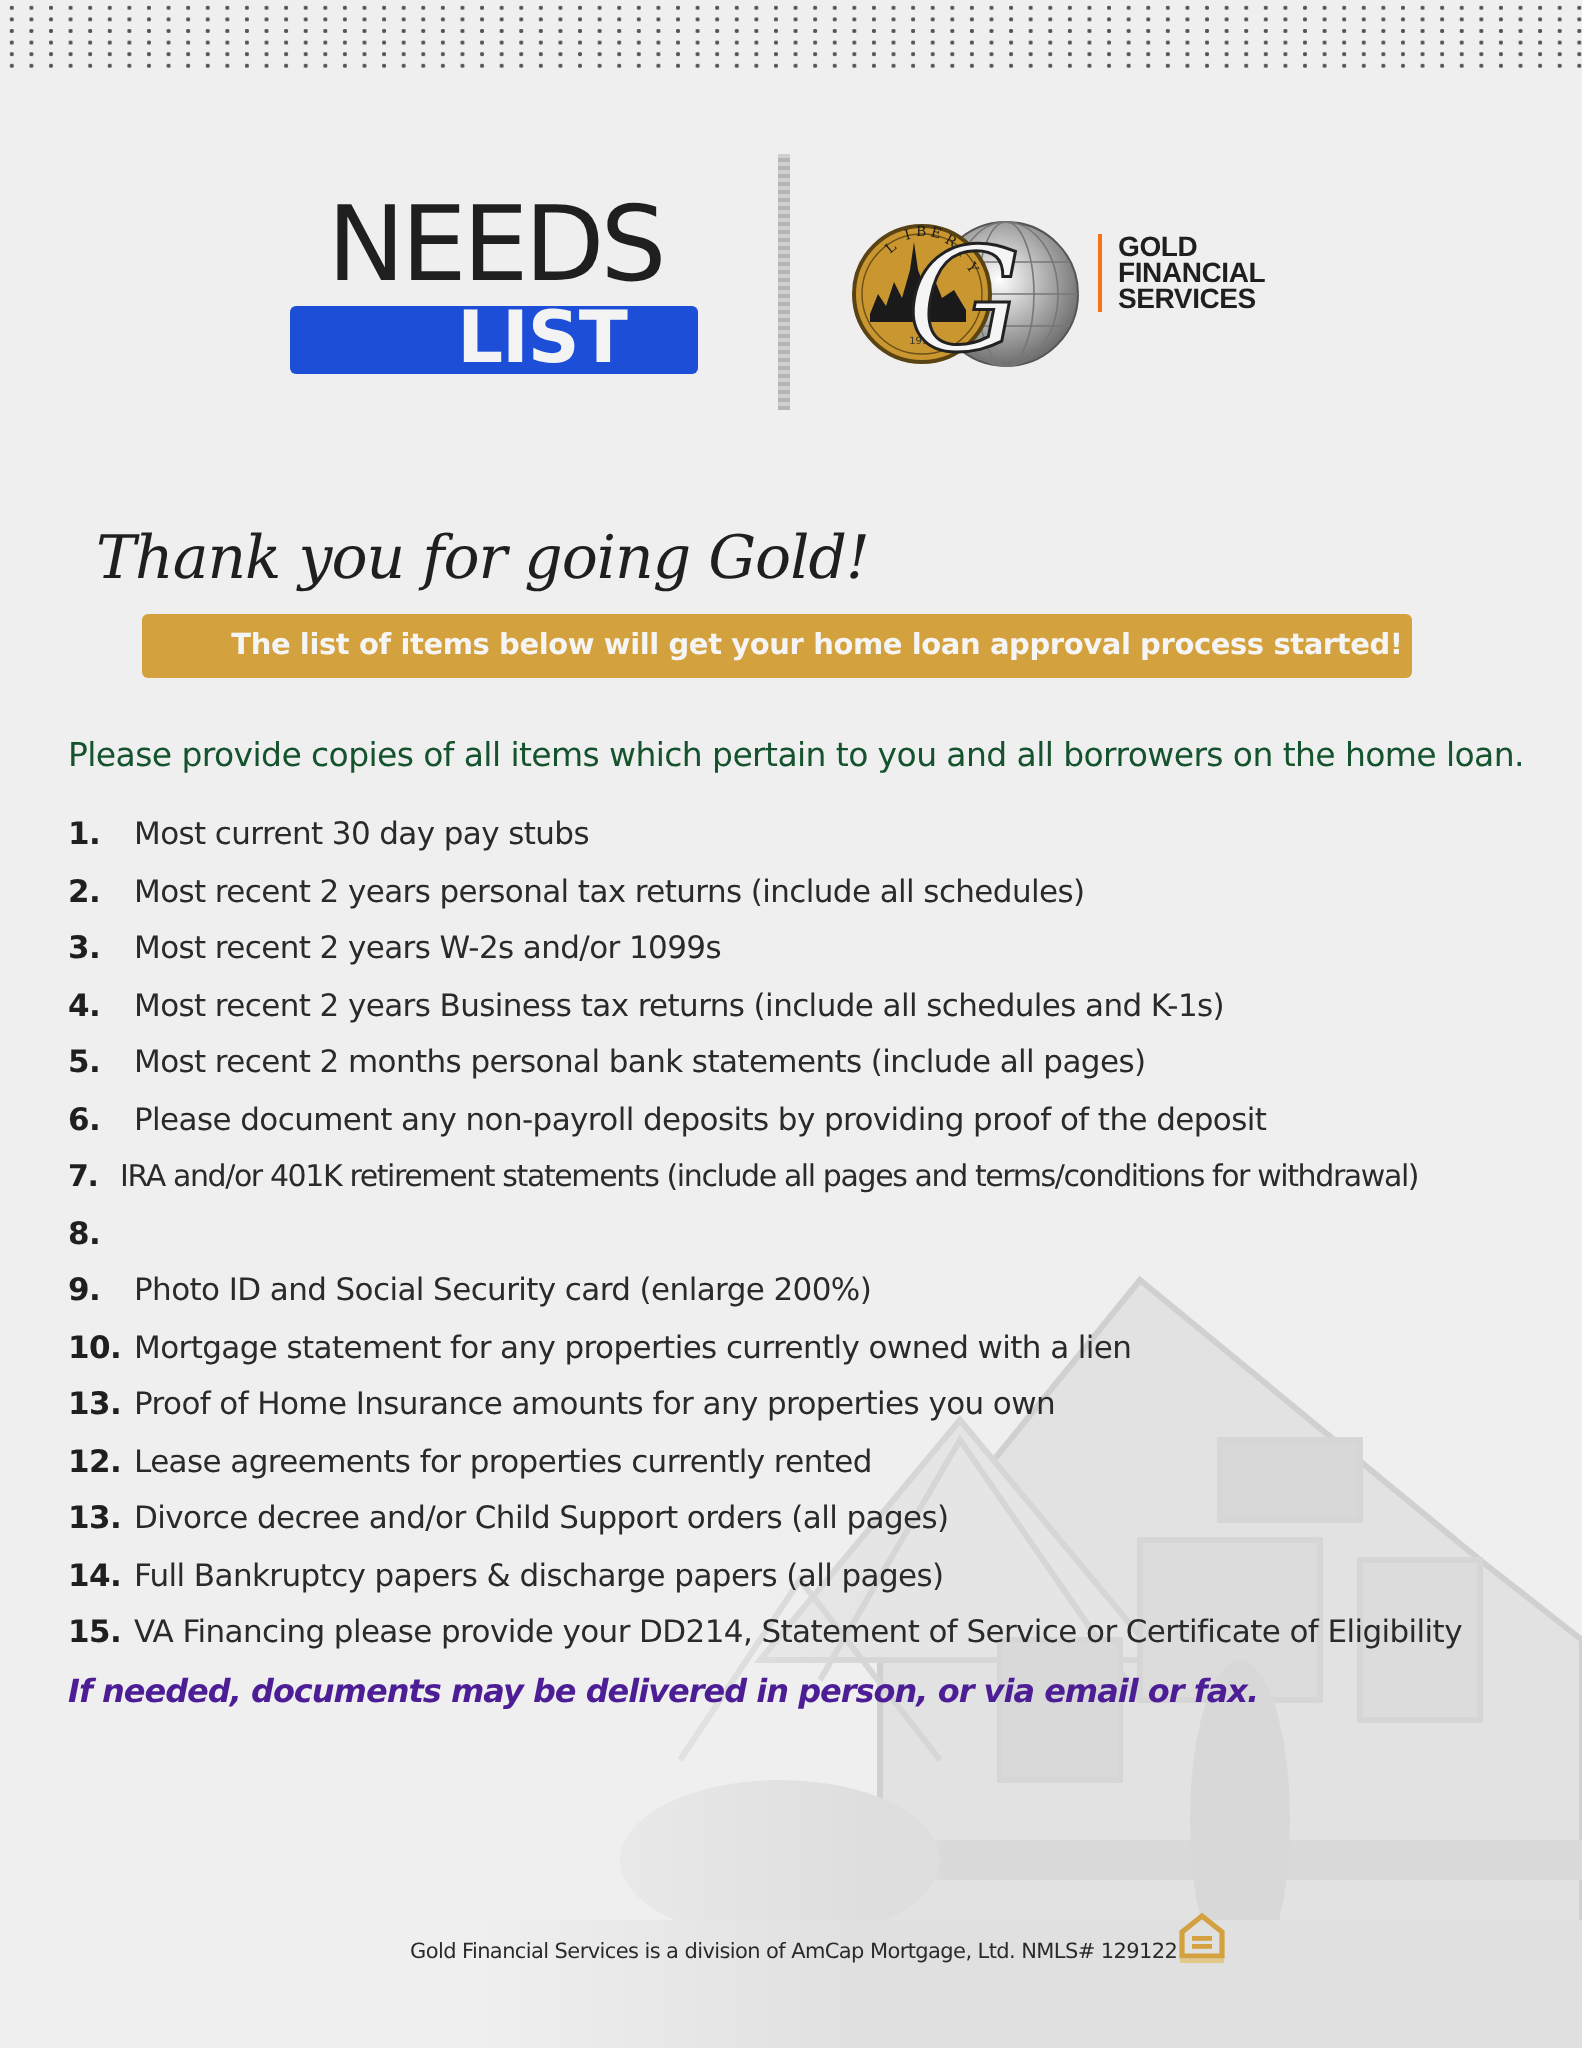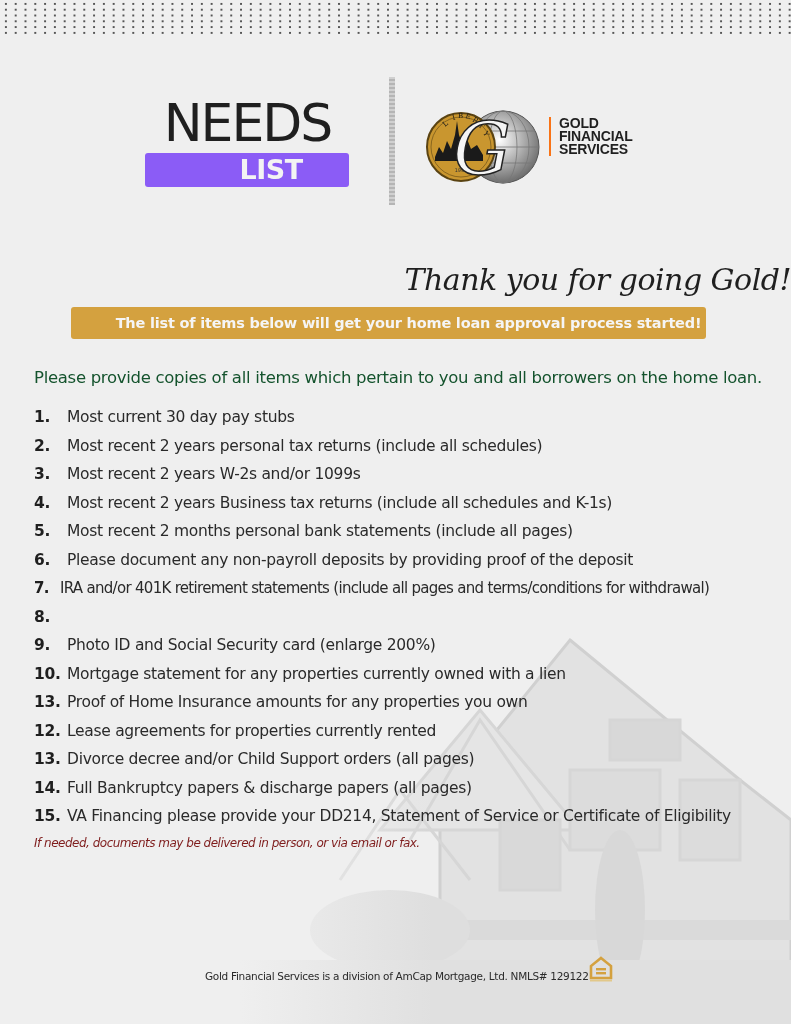--- a/index.html
+++ b/index.html
@@ -21,40 +21,40 @@
       pointer-events: none;
     }
     .needs {
       position: absolute; left: 145px; top: 97px; width: 205px;
       font-family: "DejaVu Sans", sans-serif; font-weight: normal;
       font-size: 52px; letter-spacing: -2px; line-height: 52px;
       color: #1f1f1f; text-align: center;
     }
     .list-badge {
       position: absolute; left: 145px; top: 153px; width: 204px; height: 34px;
-      background: #8b5cf6; border-radius: 3px;
+      background: #1d4ed8; border-radius: 3px;
       color: #f3f3f3; font-family: "DejaVu Sans", sans-serif; font-weight: bold;
-      font-size: 27px; text-align: center; line-height: 34px; letter-spacing: -0.5px; padding-left: 48px;
+      font-size: 36px; text-align: center; line-height: 34px; letter-spacing: -0.5px; padding-left: 48px;
     }
     .divider {
       position: absolute; left: 389px; top: 77px; width: 6px; height: 128px;
       background: repeating-linear-gradient(0deg, #b5b5b5 0 2px, #d0d0d0 2px 4px);
     }
     .logo-wrap { position: absolute; left: 425px; top: 105px; width: 120px; height: 85px; }
     .brand {
       position: absolute; left: 549px; top: 117px;
       border-left: 2px solid #f97316; padding-left: 8px;
       font-family: "Liberation Sans", sans-serif; font-weight: bold;
       font-size: 14px; line-height: 13px; color: #1f1f1f; letter-spacing: -0.2px;
     }
     .brand div { display: block; }
     .thankyou {
-      position: absolute; left: 0; top: 262px; width: 791px; text-align: right;
+      position: absolute; left: 0; top: 262px; width: 791px; text-align: left;
       font-family: "DejaVu Serif", serif; font-style: italic;
-      font-size: 30px; color: #1f1f1f; letter-spacing: -0.5px;
+      font-size: 30px; color: #1f1f1f; letter-spacing: -0.5px; padding-left: 48px;
     }
     .banner {
       position: absolute; left: 71px; top: 307px; width: 635px; height: 32px;
       background: #d4a13f; border-radius: 3px;
       color: #f5f5f5; font-family: "DejaVu Sans", sans-serif; font-weight: bold;
       font-size: 14.5px; text-align: center; line-height: 32px; letter-spacing: -0.2px; padding-left: 40px;
     }
     .intro {
       position: absolute; left: 34px; top: 368px;
       font-size: 16.5px; color: #14532d;
@@ -64,22 +64,22 @@
     .item {
       height: 28.5px; display: flex; align-items: center;
       font-family: "DejaVu Sans", sans-serif; font-size: 15.5px; color: #2a2a2a;
       white-space: nowrap; letter-spacing: -0.3px;
     }
     .num { display: inline-block; width: 33px; font-weight: bold; color: #1f1f1f; }
     .item.tight { font-size: 15px; letter-spacing: -0.7px; }
     .item.tight .num { width: 26px; }
     .note {
       position: absolute; left: 34px; top: 836px;
-      font-family: "DejaVu Sans", sans-serif; font-weight: normal; font-style: italic;
-      font-size: 12px; color: #7f1d1d; letter-spacing: -0.5px;
+      font-family: "DejaVu Sans", sans-serif; font-weight: bold; font-style: italic;
+      font-size: 16px; color: #4c1d95; letter-spacing: -0.5px;
     }
     .footer {
       position: absolute; left: 205px; top: 970px;
       font-family: "DejaVu Sans", sans-serif; font-size: 10.5px; color: #2a2a2a;
       letter-spacing: -0.3px;
     }
     .eho { position: absolute; left: 589px; top: 956px; width: 24px; height: 26px; }
   </style>
 </head>
 <body>

